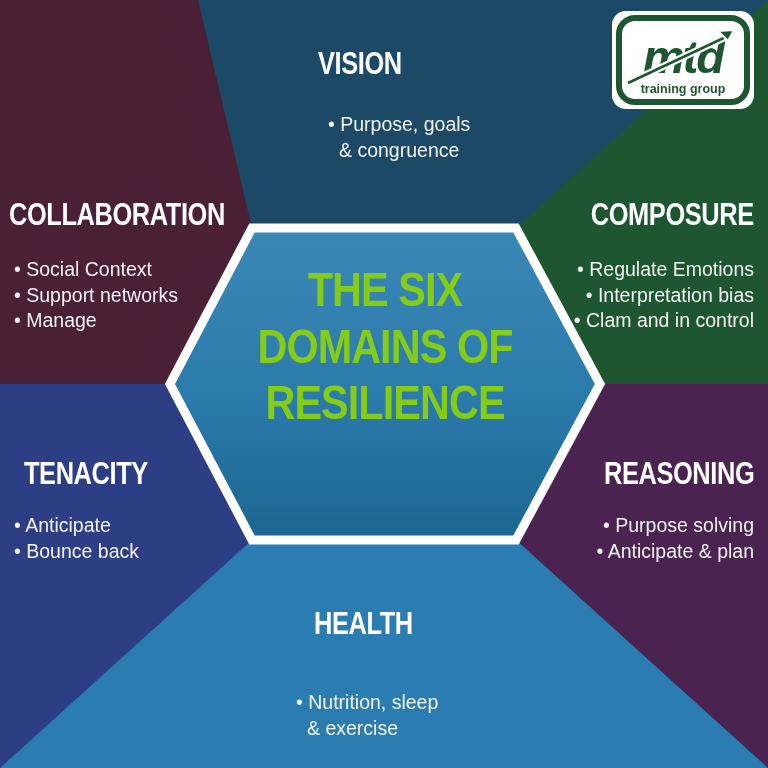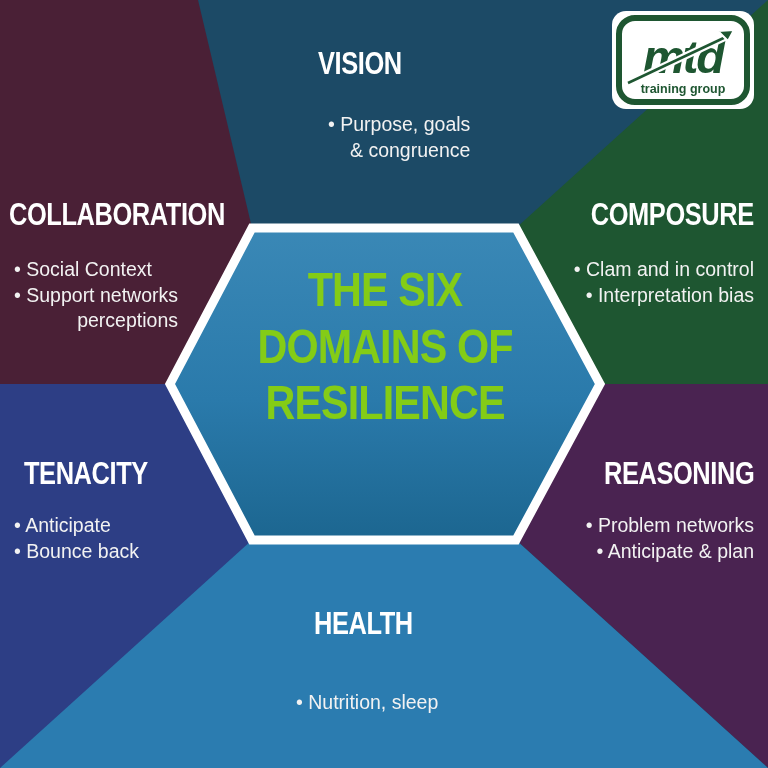--- a/index.html
+++ b/index.html
@@ -23,21 +23,21 @@
     transform:scaleX(0.82);
   }
   .seg-bullets {
     position:absolute;
     color:#f2f2f2;
     font-size:19.5px;
     line-height:1.32;
     font-family:"Liberation Sans", sans-serif;
   }
   .seg-bullets div { white-space:nowrap; }
-  .seg-bullets div.wrapline { padding-left:11px;text-align:right; }
+  .seg-bullets div.wrapline { padding-left:11px; }
 
   
   .lbl-vision     { left:318px; top:48px;  transform-origin:left top; transform:scaleX(0.82); }
   .bul-vision     { left:296px; top:112px; text-align:left;margin-left:32px; }
 
   .lbl-collab     { left:9px;   top:199px; transform-origin:left top; transform:scaleX(0.82); }
   .bul-collab     { left:14px;  top:257px; }
 
   .lbl-tenacity   { left:24px;  top:458px; transform-origin:left top; transform:scaleX(0.82); }
   .bul-tenacity   { left:14px;  top:513px; }
@@ -124,46 +124,48 @@
   </div>
 
   <div class="seg-label lbl-vision">VISION</div>
   <div class="seg-bullets bul-vision">
     <div>• Purpose, goals</div>
     <div class="wrapline">&amp; congruence</div>
   </div>
 
   <div class="seg-label lbl-composure">COMPOSURE</div>
   <div class="seg-bullets bul-composure">
+    <div>• Regulate Emotions</div>
+    <div>• Interpretation bias</div>
     <div>• Clam and in control</div>
-    <div>• Interpretation bias</div>
   </div>
 
   <div class="seg-label lbl-reasoning">REASONING</div>
   <div class="seg-bullets bul-reasoning">
-    <div>• Problem networks</div>
+    <div>• Purpose solving</div>
     <div>• Anticipate &amp; plan</div>
   </div>
 
   <div class="seg-label lbl-health">HEALTH</div>
   <div class="seg-bullets bul-health">
     <div>• Nutrition, sleep</div>
+    <div class="wrapline">&amp; exercise</div>
   </div>
 
   <div class="seg-label lbl-tenacity">TENACITY</div>
   <div class="seg-bullets bul-tenacity">
     <div>• Anticipate</div>
     <div>• Bounce back</div>
   </div>
 
   <div class="seg-label lbl-collab">COLLABORATION</div>
   <div class="seg-bullets bul-collab">
     <div>• Social Context</div>
     <div>• Support networks</div>
-    <div class="wrapline">perceptions</div>
+    <div>• Manage</div>
   </div>
 
   <div id="center-text">
     <span>THE SIX</span>
     <span>DOMAINS OF</span>
     <span>RESILIENCE</span>
   </div>
 
 </div>
 

